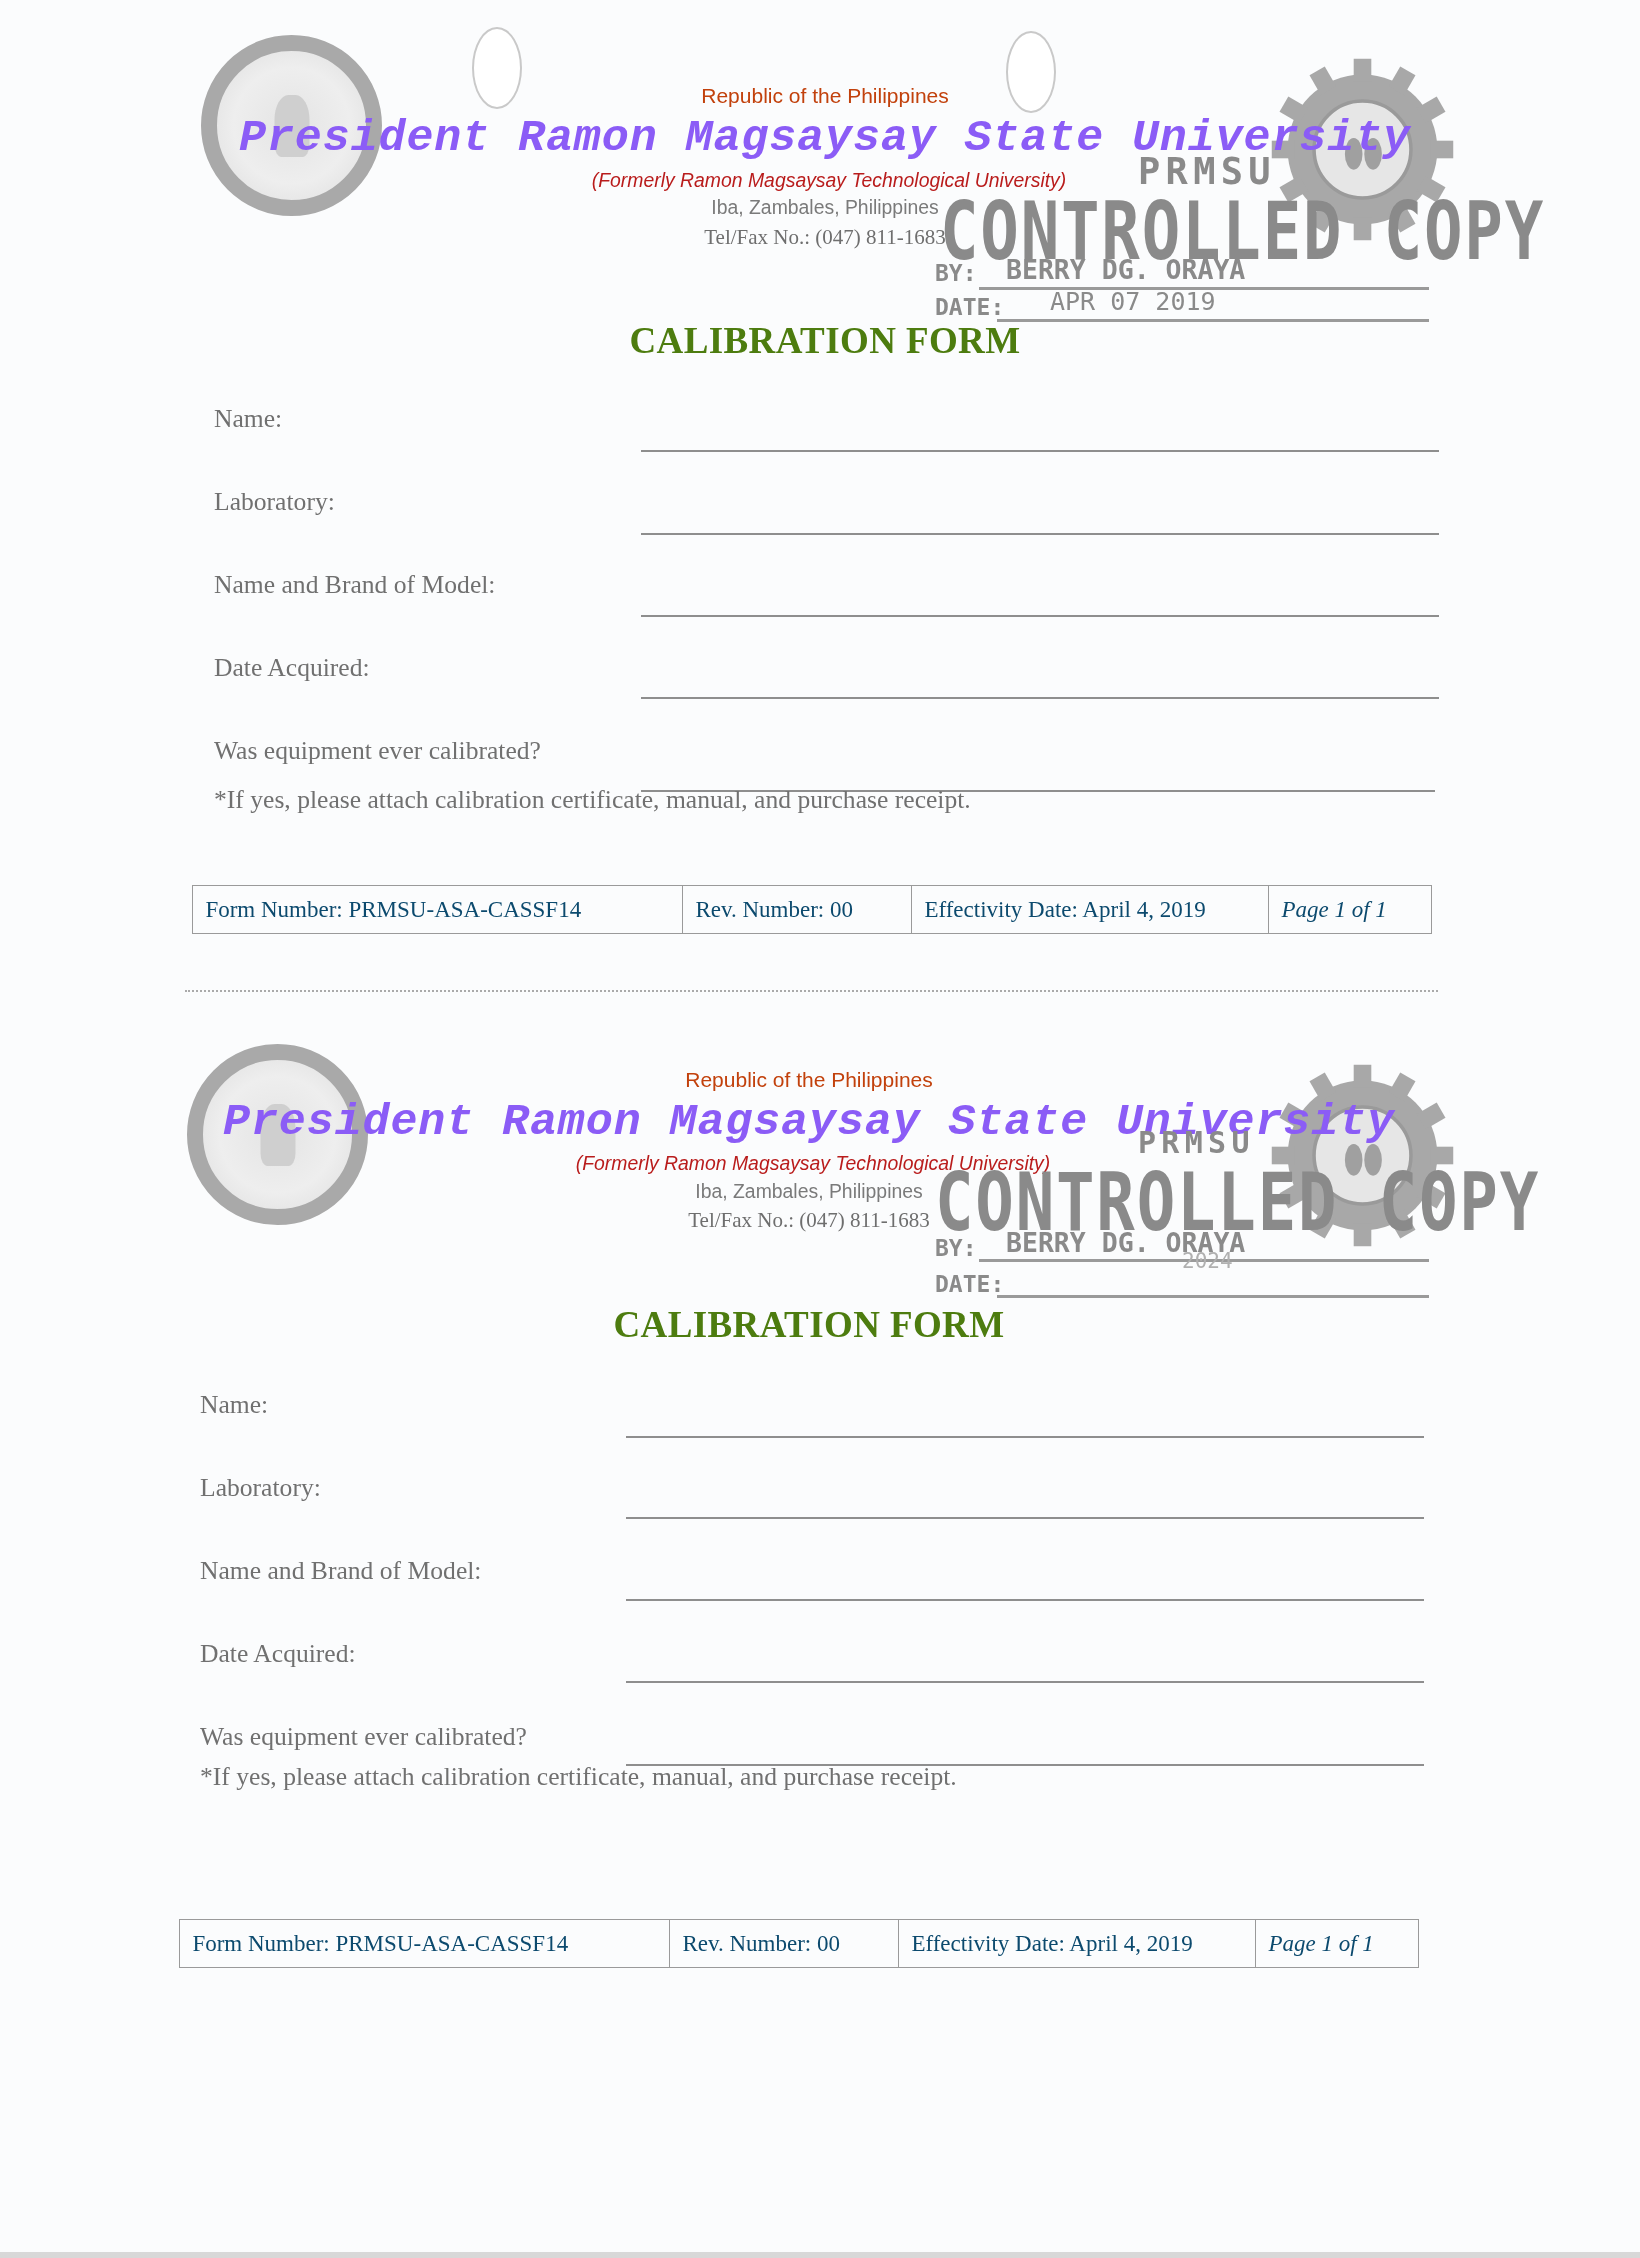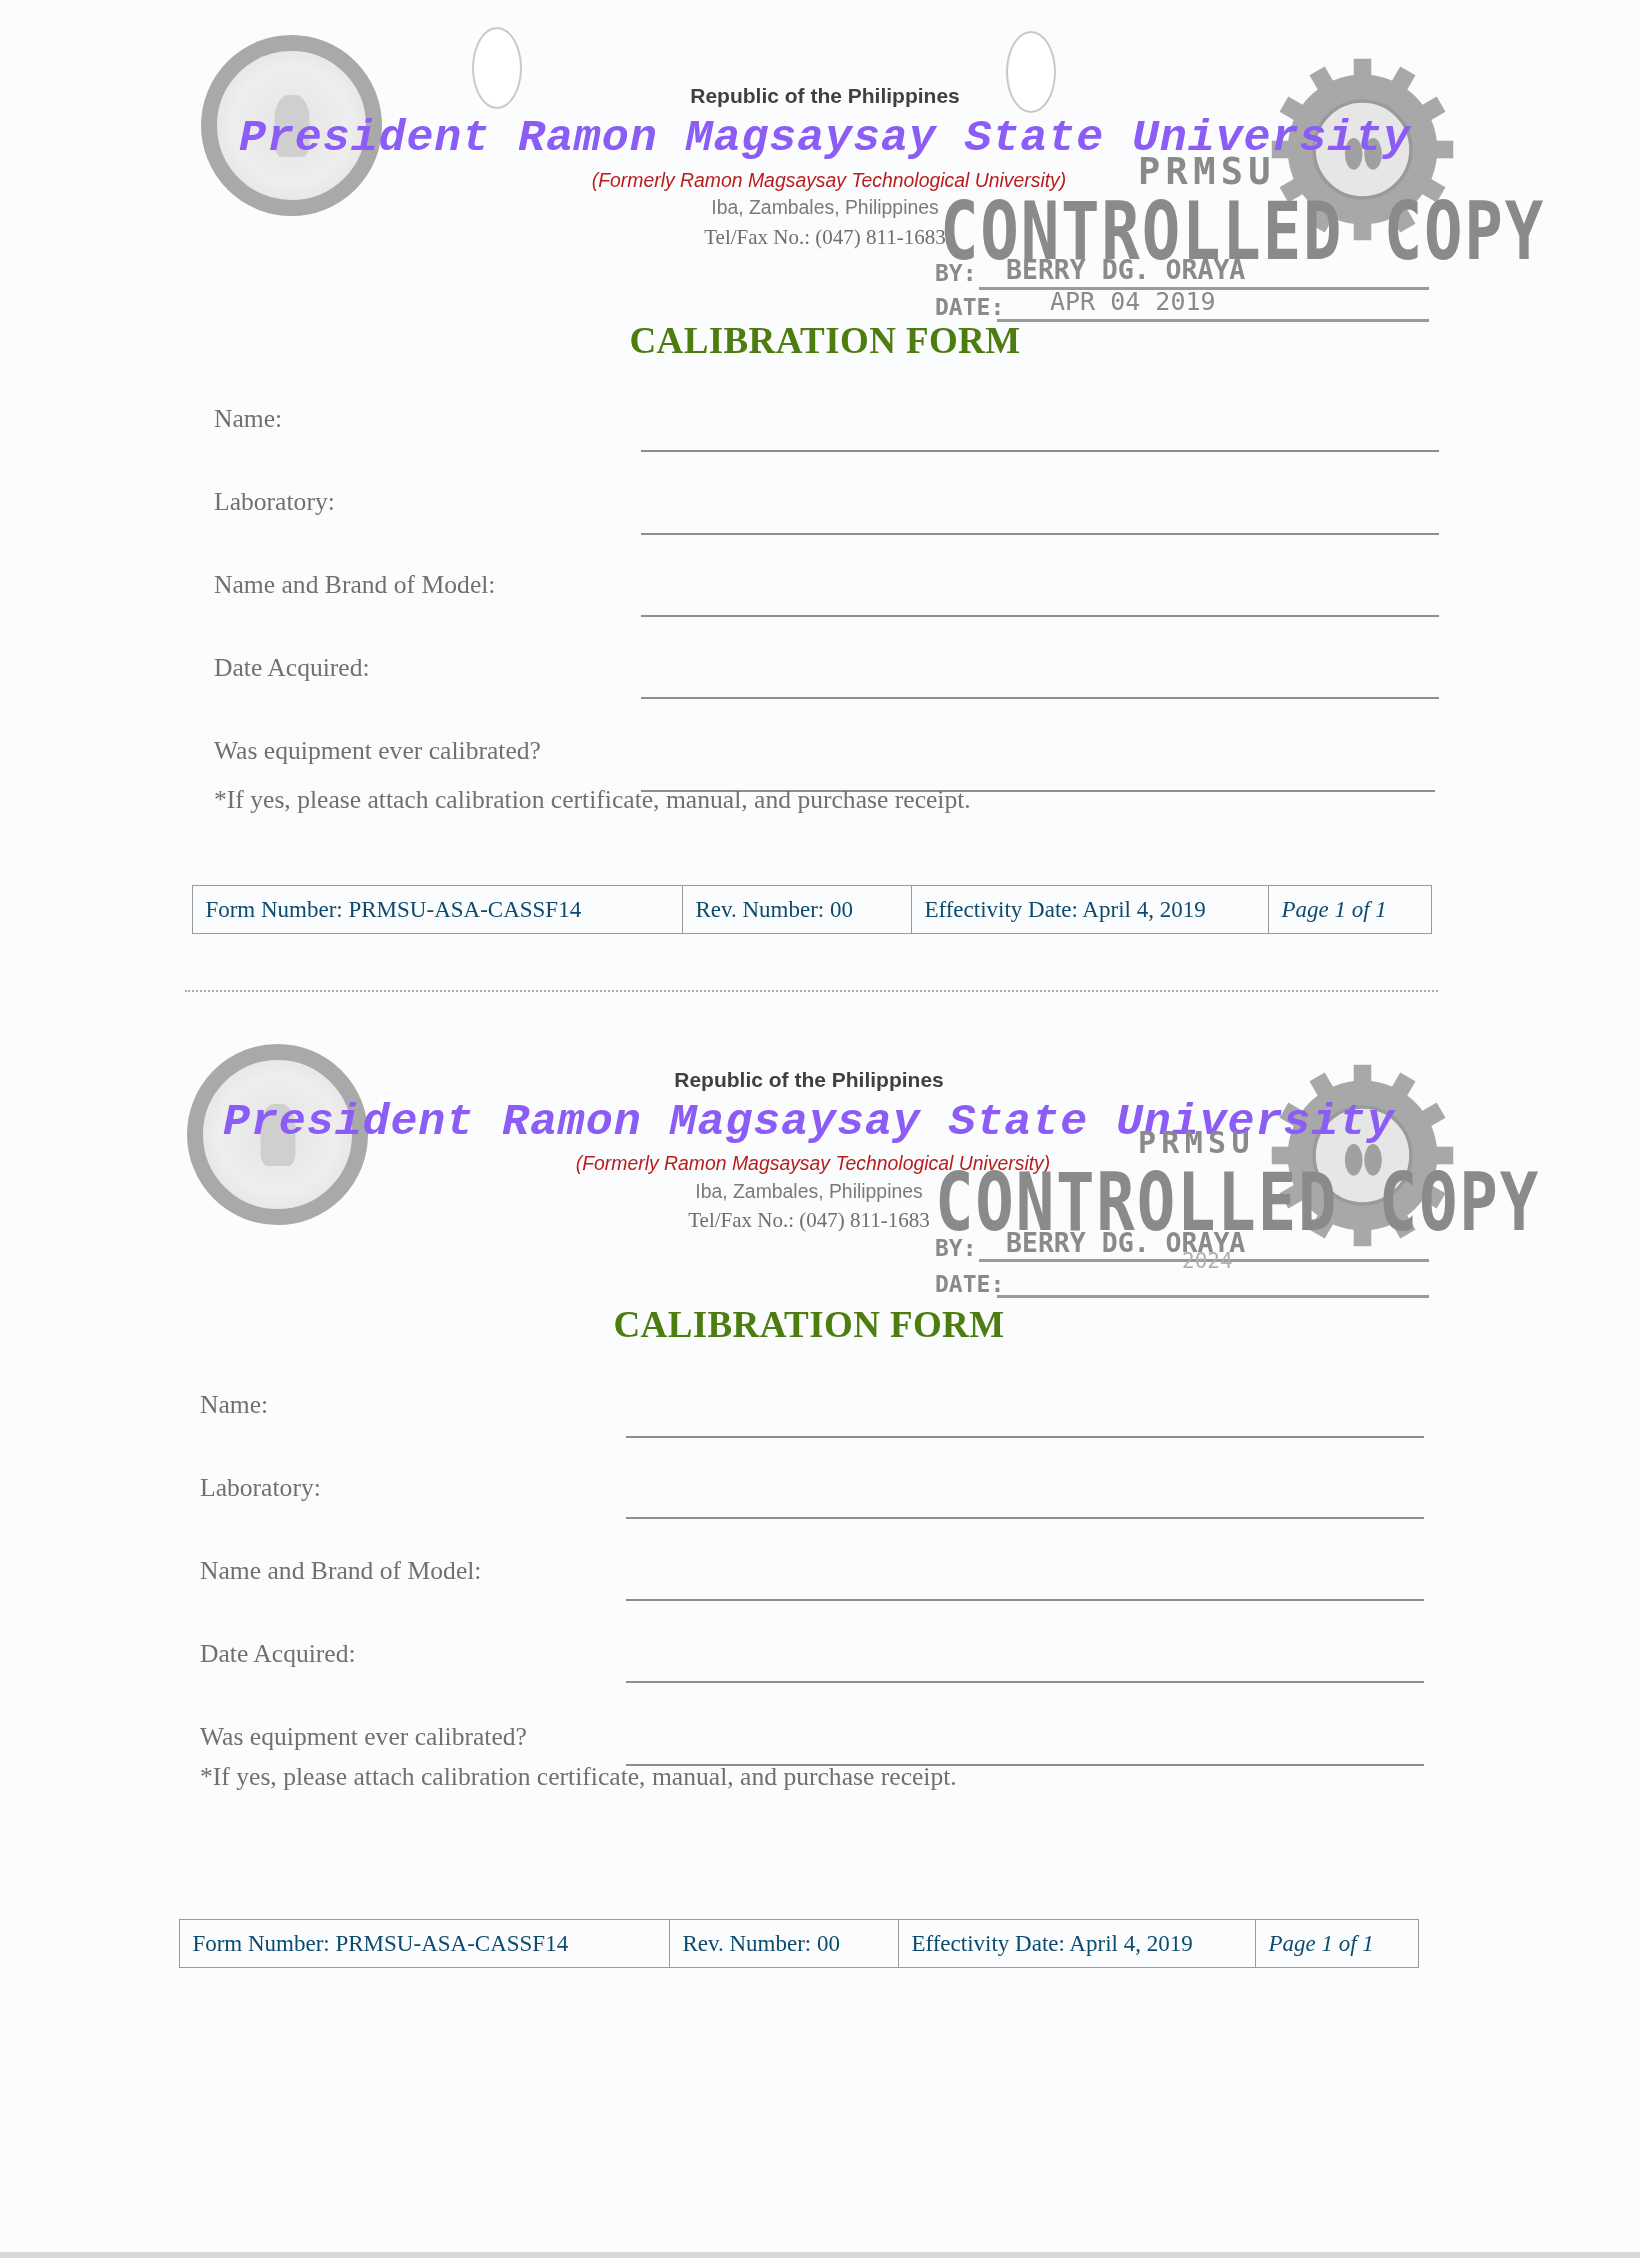--- a/index.html
+++ b/index.html
@@ -3,21 +3,21 @@
 <meta charset="utf-8">
 <style>
   html,body{margin:0;padding:0;}
   body{width:1641px;height:2258px;background:#fbfcfd;position:relative;overflow:hidden;font-family:"Liberation Serif",serif;color:#6e6e6e;}
   .abs{position:absolute;}
   .form{position:absolute;left:0;width:1641px;height:984px;}
   .seal{position:absolute;border-radius:50%;border:16px solid #a9a9a9;box-sizing:border-box;background:radial-gradient(circle,#e4e4e4 0%,#eeeeee 55%,#dcdcdc 100%);}
   .seal .inner{position:absolute;left:50%;top:50%;width:35px;height:62px;transform:translate(-50%,-50%);border-radius:40% 40% 20% 20%;background:#cfcfcf;}
   .gear{position:absolute;}
   .hdr{position:absolute;text-align:center;white-space:nowrap;transform:translateX(-50%);}
-  .rep{font-family:"Liberation Sans",sans-serif;font-size:21px;color:#404040;font-weight:bold;}
+  .rep{font-family:"Liberation Sans",sans-serif;font-size:21px;color:#c2410c;}
   .uni{font-family:Liberation Mono, monospace;font-size:45px;font-weight:bold;color:#8b5cf6;letter-spacing:0.9px;font-style:italic;}
   .formerly{font-family:"Liberation Sans",sans-serif;font-style:italic;font-size:19.4px;color:#b91c1c;}
   .addr{font-family:"Liberation Sans",sans-serif;font-size:19.4px;color:#7a7a7a;}
   .tel{font-family:Liberation Serif, serif;font-size:21px;color:#6e6e6e;}
   .title{font-family:"Liberation Serif",serif;font-weight:bold;font-size:37px;color:#4d7c0f;letter-spacing:0.4px;}
   .stamp{position:absolute;font-family:"DejaVu Sans Mono",monospace;color:#8a8a8a;font-weight:bold;white-space:nowrap;}
   .stamp-big{font-size:64px;letter-spacing:1.8px;transform:scaleY(1.25);transform-origin:left top;}
   .stamp-line{position:absolute;height:2.6px;background:#9a9a9a;}
   .label{position:absolute;font-size:25.6px;color:#707070;white-space:nowrap;}
   .fline{position:absolute;height:1.8px;background:#8e8e8e;}
@@ -67,21 +67,21 @@
   <div class="hdr formerly" style="left:829px;top:169px;">(Formerly Ramon Magsaysay Technological University)</div>
   <div class="hdr addr" style="left:825px;top:196px;">Iba, Zambales, Philippines</div>
   <div class="hdr tel" style="left:825px;top:225px;">Tel/Fax No.: (047) 811-1683</div>
 
   <div class="stamp" style="left:1138px;top:150px;font-size:37px;letter-spacing:5.3px;">PRMSU</div>
   <div class="stamp stamp-big" style="left:940px;top:185px;">CONTROLLED COPY</div>
   <div class="stamp" style="left:935px;top:260px;font-size:23px;">BY:</div>
   <div class="stamp" style="left:1006px;top:254px;font-size:26.5px;">BERRY DG. ORAYA</div>
   <div class="stamp-line" style="left:979px;top:287px;width:450px;"></div>
   <div class="stamp" style="left:935px;top:294px;font-size:23px;">DATE:</div>
-  <div class="stamp" style="left:1050px;top:287px;font-size:25px;font-weight:normal;">APR 04 2019</div>
+  <div class="stamp" style="left:1050px;top:287px;font-size:25px;font-weight:normal;">APR 07 2019</div>
   <div class="stamp-line" style="left:997px;top:319px;width:432px;"></div>
 
   <div class="hdr title" style="left:825px;top:319px;">CALIBRATION FORM</div>
 
   <div class="label" style="left:214px;top:404px;">Name:</div>
   <div class="fline" style="left:641px;top:450px;width:798px;"></div>
 
   <div class="label" style="left:214px;top:487px;">Laboratory:</div>
   <div class="fline" style="left:641px;top:533px;width:798px;"></div>
 

